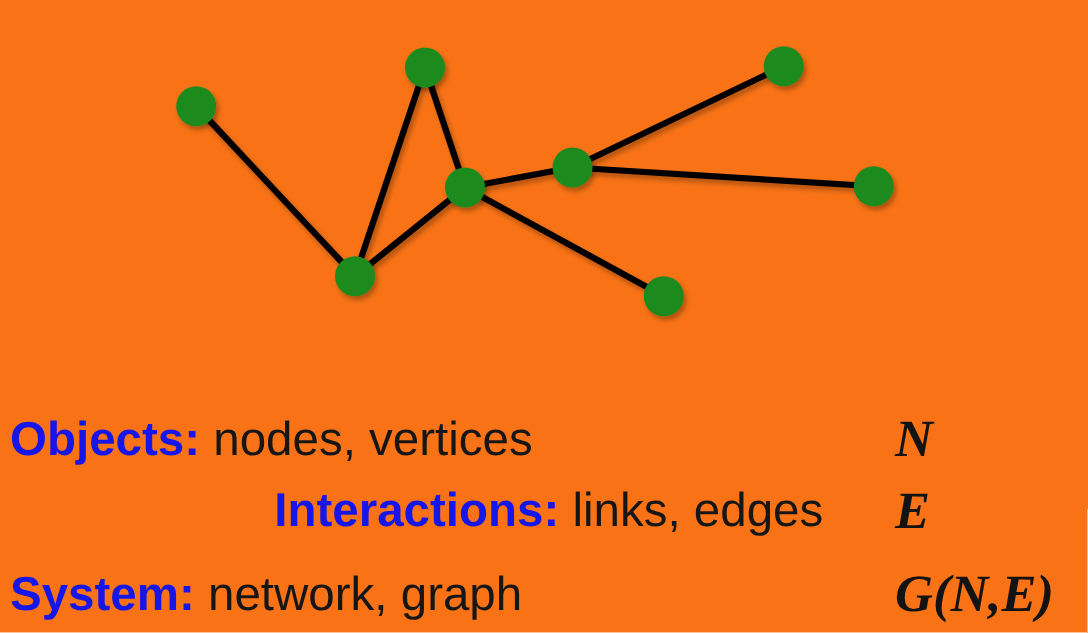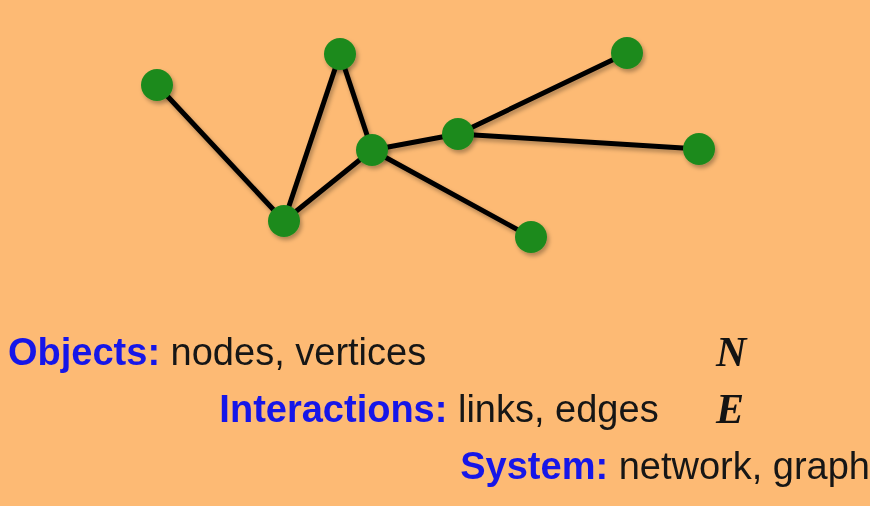--- a/index.html
+++ b/index.html
@@ -4,21 +4,21 @@
 <style>
   html, body {
     margin: 0;
     padding: 0;
     background: #ffffff;
   }
   #stage {
     position: relative;
     width: 870px;
     height: 506px;
-    background: #fdba74;
+    background: #f97316;
     overflow: hidden;
     font-family: "Liberation Sans", sans-serif;
   }
   #graph-area {
     position: absolute;
     left: 0;
     top: 0;
     width: 870px;
     height: 320px;
   }
@@ -27,21 +27,21 @@
     left: 8px;
     width: 862px;
     height: 56px;
     font-size: 38px;
     line-height: 56px;
     white-space: nowrap;
     color: #161616;
   }
   .legend-row.r0 { top: 324px; }
   .legend-row.r1 { top: 381px; text-align: center; }
-  .legend-row.r2 { top: 438px; text-align: right; }
+  .legend-row.r2 { top: 448px; }
   .legend-label {
     font-weight: bold;
   }
   .legend-desc {
     font-weight: normal;
   }
   .legend-symbol {
     position: absolute;
     left: 708px;
     top: 0px;
@@ -93,15 +93,16 @@
     <span class="legend-symbol" style="color: rgb(19, 19, 19);">N</span>
   </div>
 
   <div class="legend-row r1">
     <span class="legend-label" style="color: rgb(22, 22, 232);">Interactions:</span><span class="legend-desc" style="color: rgb(22, 22, 22);"> links, edges</span>
     <span class="legend-symbol" style="color: rgb(19, 19, 19);">E</span>
   </div>
 
   <div class="legend-row r2">
     <span class="legend-label" style="color: rgb(22, 22, 232);">System:</span><span class="legend-desc" style="color: rgb(22, 22, 22);"> network, graph</span>
+    <span class="legend-symbol" style="color: rgb(19, 19, 19);">G(N,E)</span>
   </div>
 
 </div>
 
 </body></html>

